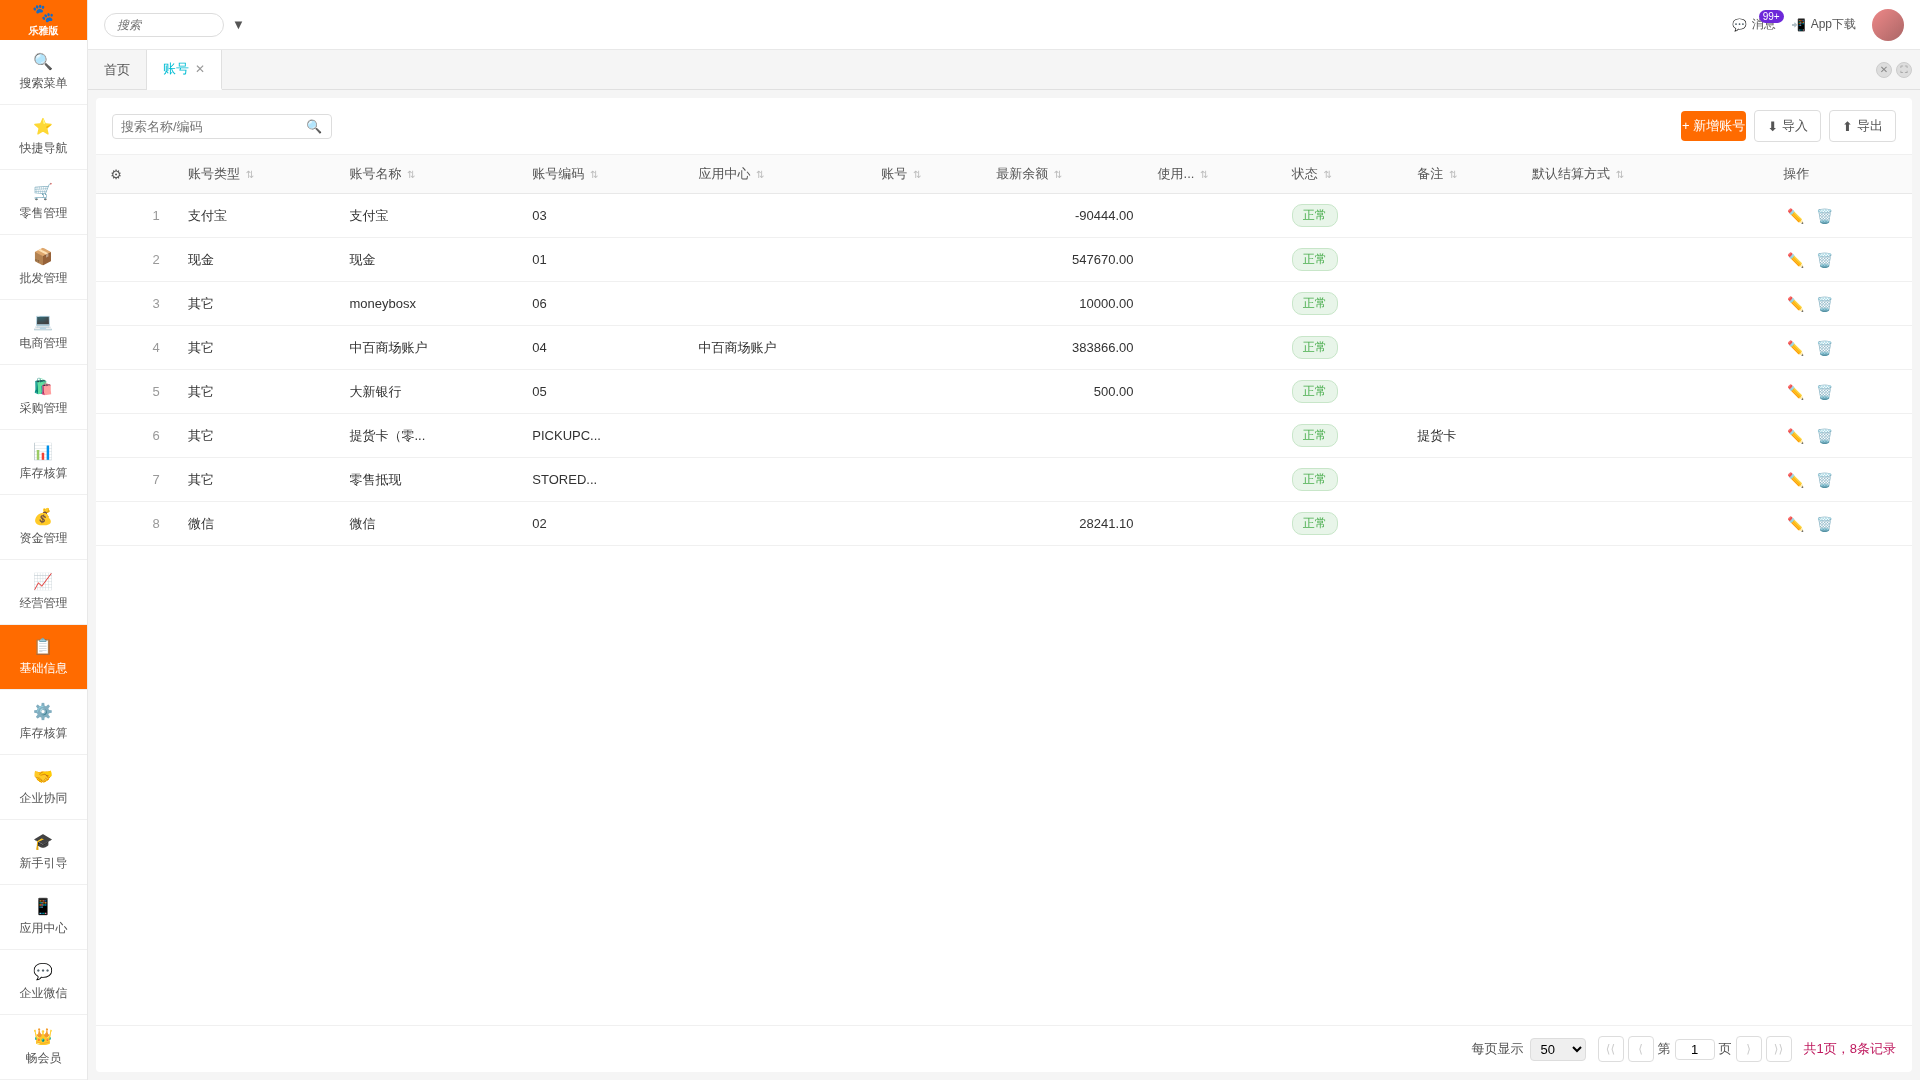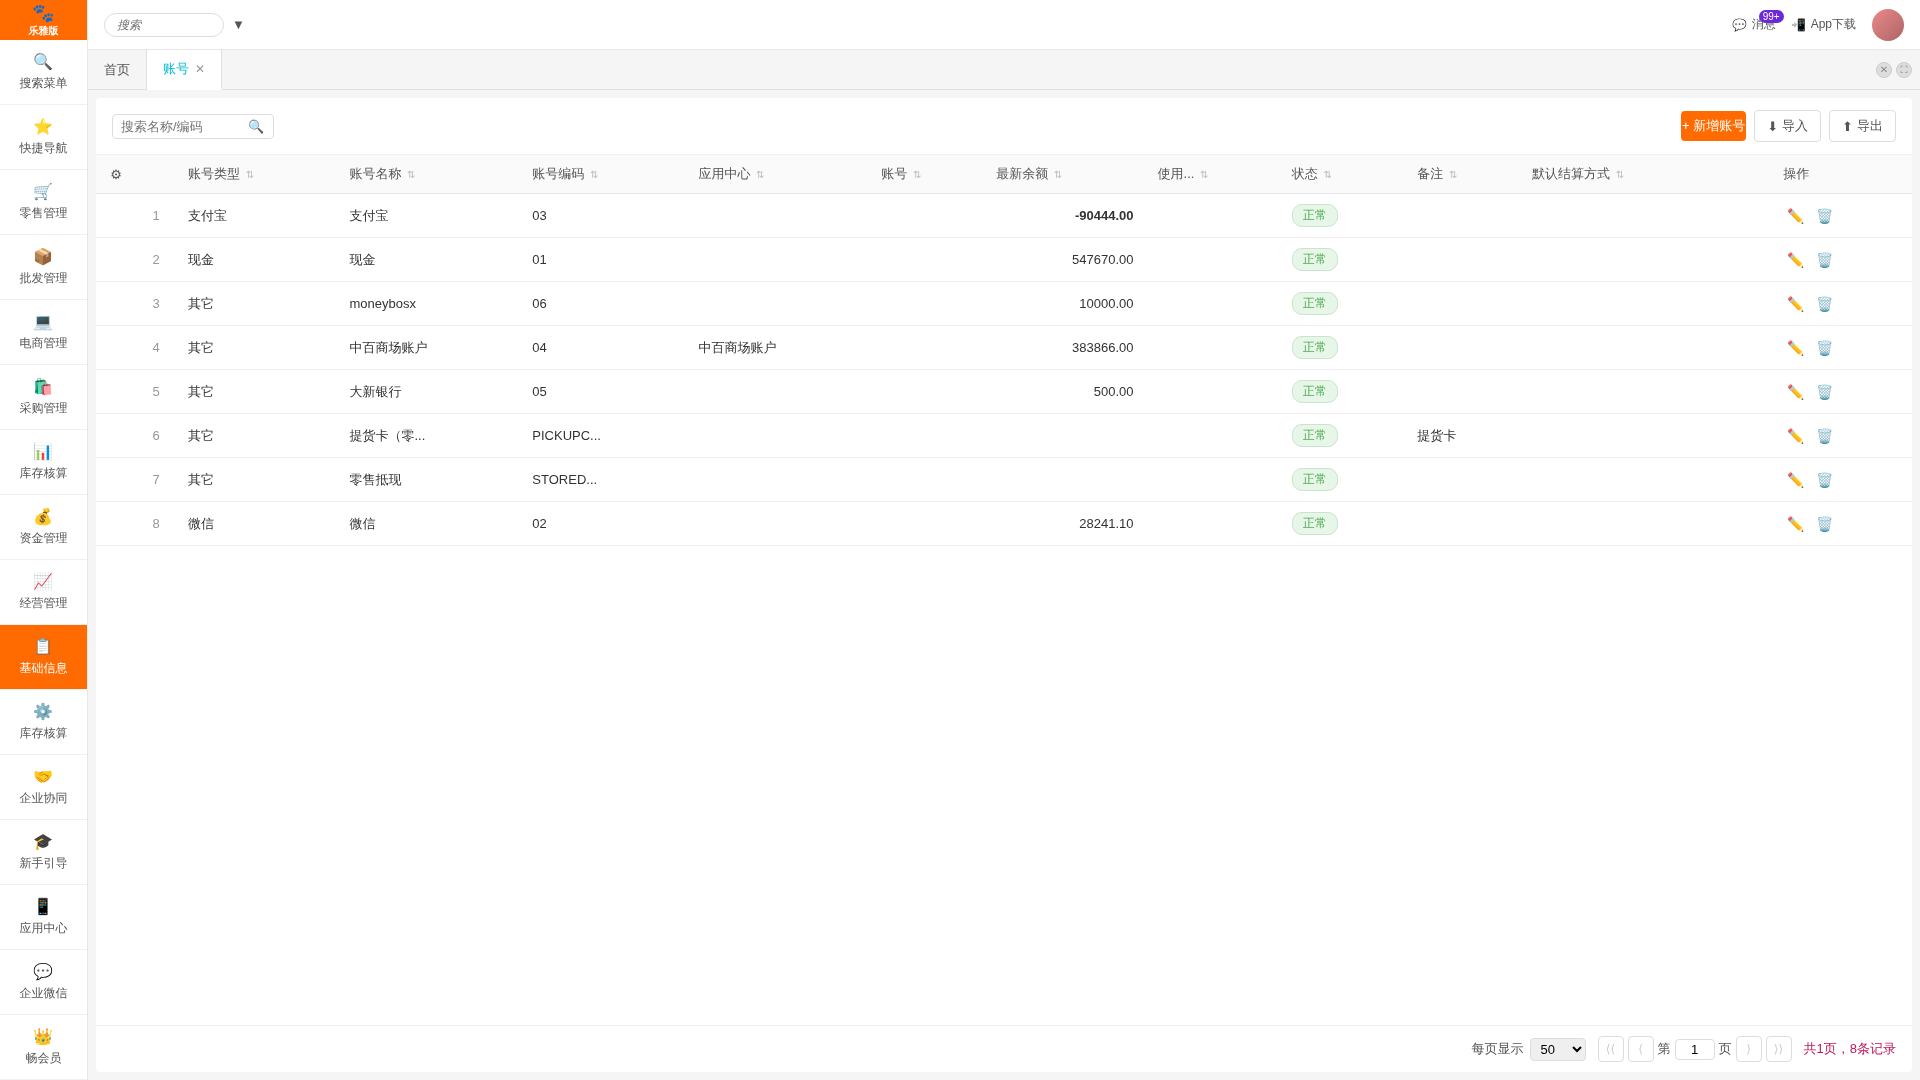--- a/index.html
+++ b/index.html
@@ -200,21 +200,21 @@
       align-items: center;
       gap: 8px;
     }
     .search-box {
       display: flex;
       align-items: center;
       border: 1px solid #ddd;
       border-radius: 4px;
       padding: 4px 8px;
       gap: 4px;
-      width: 162px;
+      width: 220px;
     }
     .search-box input {
       border: none;
       outline: none;
       font-size: 13px;
       color: #999;
       width: 100%;
     }
     .search-icon { color: #aaa; cursor: pointer; }
     .toolbar-right {
@@ -560,21 +560,21 @@
           </thead>
           <tbody id="table-body">
           <tr>
       <td style="text-align:center;"></td>
       <td class="row-num">1</td>
       <td>支付宝</td>
       <td>支付宝</td>
       <td>03</td>
       <td></td>
       <td></td>
-      <td style="text-align:right;font-weight:bold;">-90444.00</td>
+      <td style="text-align:right;">-90444.00</td>
       <td></td>
       <td><span class="status-badge">正常</span></td>
       <td></td>
       <td></td>
       <td>
         <button class="action-btn" title="编辑">✏️</button>
         <button class="action-btn" title="删除">🗑️</button>
       </td>
     </tr>
               <tr>

